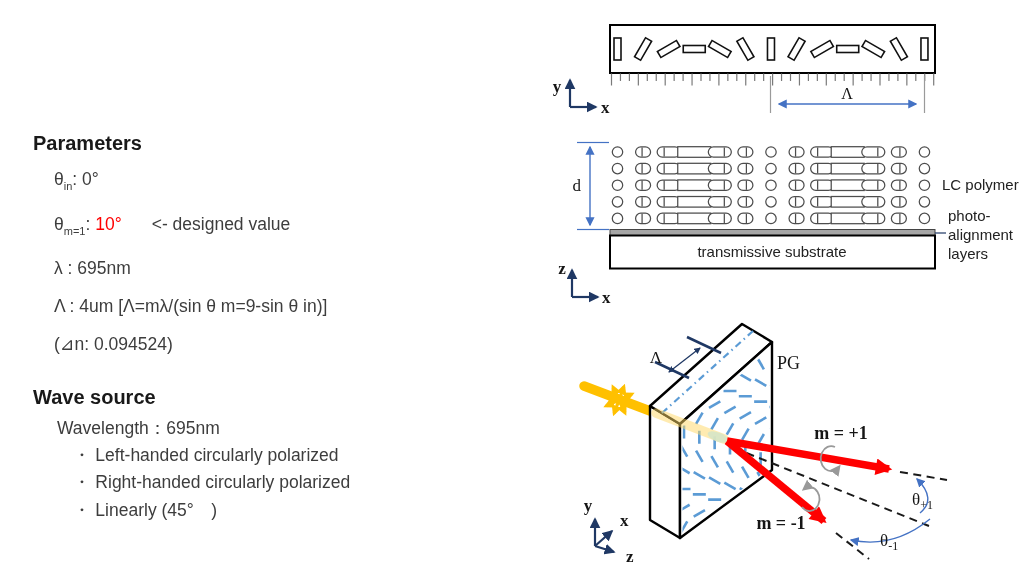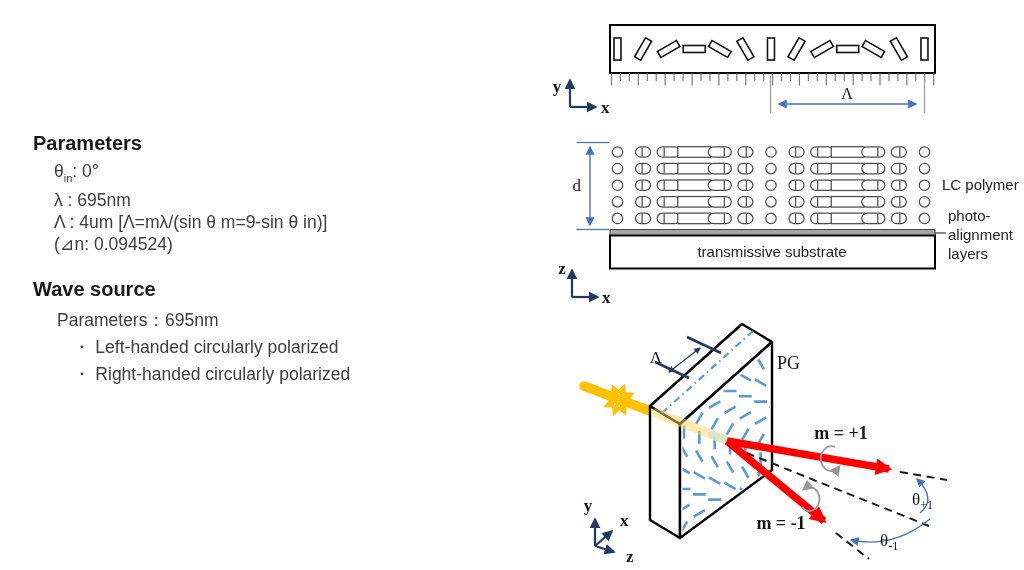--- a/index.html
+++ b/index.html
@@ -1,21 +1,21 @@
 <!DOCTYPE html>
 <html style="--navy: #1f3864; --blue: #4472c4; --lightblue: #5b9bd5; --red: #ff0000; --gold: #ffc000; --gray: #8a8a8a;"><head>
 <meta charset="utf-8">
 <style>
   html,body{margin:0;padding:0;background:#fff;}
   .stage{position:relative;width:1024px;height:570px;background:#fff;overflow:hidden;
          font-family:"Liberation Sans",sans-serif;color:#3d3d3d;}
   .textcol{position:absolute;left:33px;top:84px;width:500px;margin-top:48px;}
   .hd{font-size:20px;font-weight:bold;color:#191919;margin:0;}
   ul{list-style:none;margin:0;padding:0;}
-  .plist{margin-top:5px;padding-left:21px;font-size:17.5px;line-height:22px;}
+  .plist{margin-top:5px;padding-left:21px;font-size:17.5px;line-height:38px;}
   .plist sub{font-size:11px;}
   .red{color:var(--red);}
   .note{margin-left:30px;}
   .ws{margin-top:23px;}
   .wlist{margin-top:6px;padding-left:24px;font-size:17.5px;line-height:27.2px;}
   .indent{padding-left:16px;}
   svg{position:absolute;overflow:visible;}
   #svgTop{left:540px;top:10px;}
   #svgMid{left:540px;top:130px;}
   #svg3d{left:540px;top:310px;}
@@ -36,30 +36,32 @@
 </style>
 </head>
 <body>
 
 <div class="stage">
 
   <div class="textcol">
     <div class="hd">Parameters</div>
     <ul class="plist">
       <li><span>θ</span><sub>in</sub><span>: 0°</span></li>
+      <li><span>θ</span><sub>m=1</sub><span>: </span><span class="red">10°</span><span class="note">&lt;- designed value</span></li>
       <li>λ : 695nm</li>
       <li>Λ : 4um  [Λ=mλ/(sin θ m=9-sin θ in)]</li>
       <li>(⊿n: 0.094524)</li>
     </ul>
     <div class="ws">
       <div class="hd">Wave source</div>
       <ul class="wlist">
-        <li>Parameters：695nm</li>
+        <li>Wavelength：695nm</li>
         <li class="indent">・ Left-handed circularly polarized</li>
         <li class="indent">・ Right-handed circularly polarized</li>
+        <li class="indent">・ Linearly (45°　)</li>
       </ul>
     </div>
   </div>
 
   <svg id="svgTop" width="484" height="115" viewBox="540 10 484 115">
     <defs>
       <marker id="aNavy" viewBox="0 0 10 10" refX="8.5" refY="5" markerWidth="5" markerHeight="5" orient="auto-start-reverse">
           <path d="M0,0L10,5L0,10z"></path>
         </marker>
       <marker id="aBlue" viewBox="0 0 10 10" refX="8.5" refY="5" markerWidth="6.5" markerHeight="6.5" orient="auto-start-reverse">

